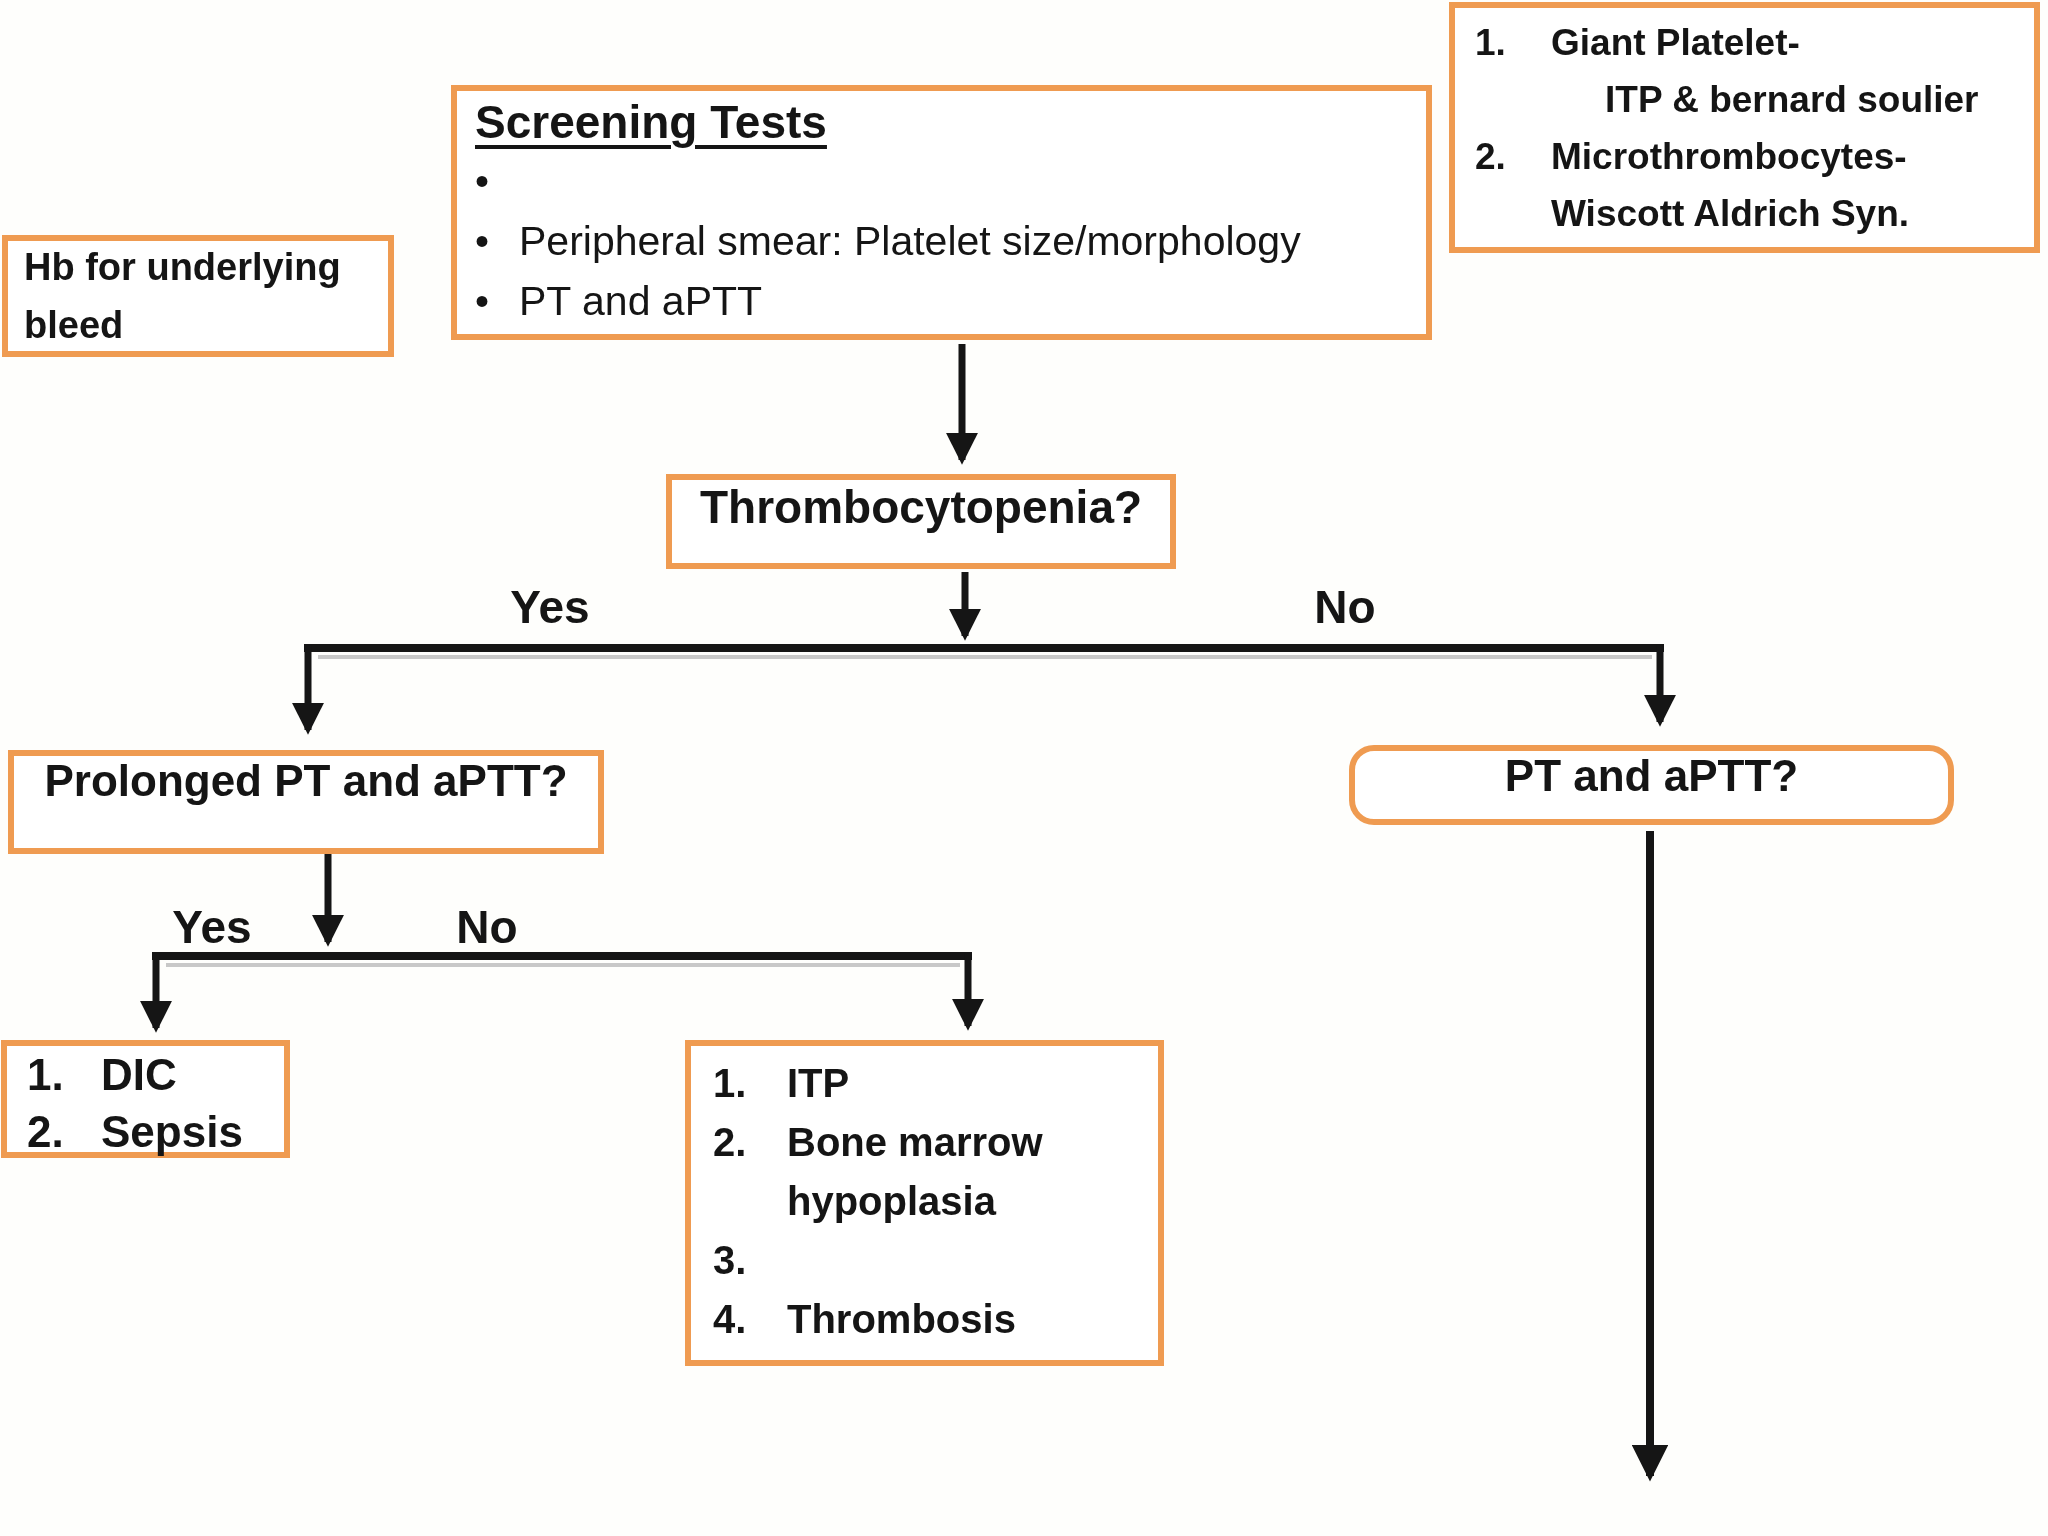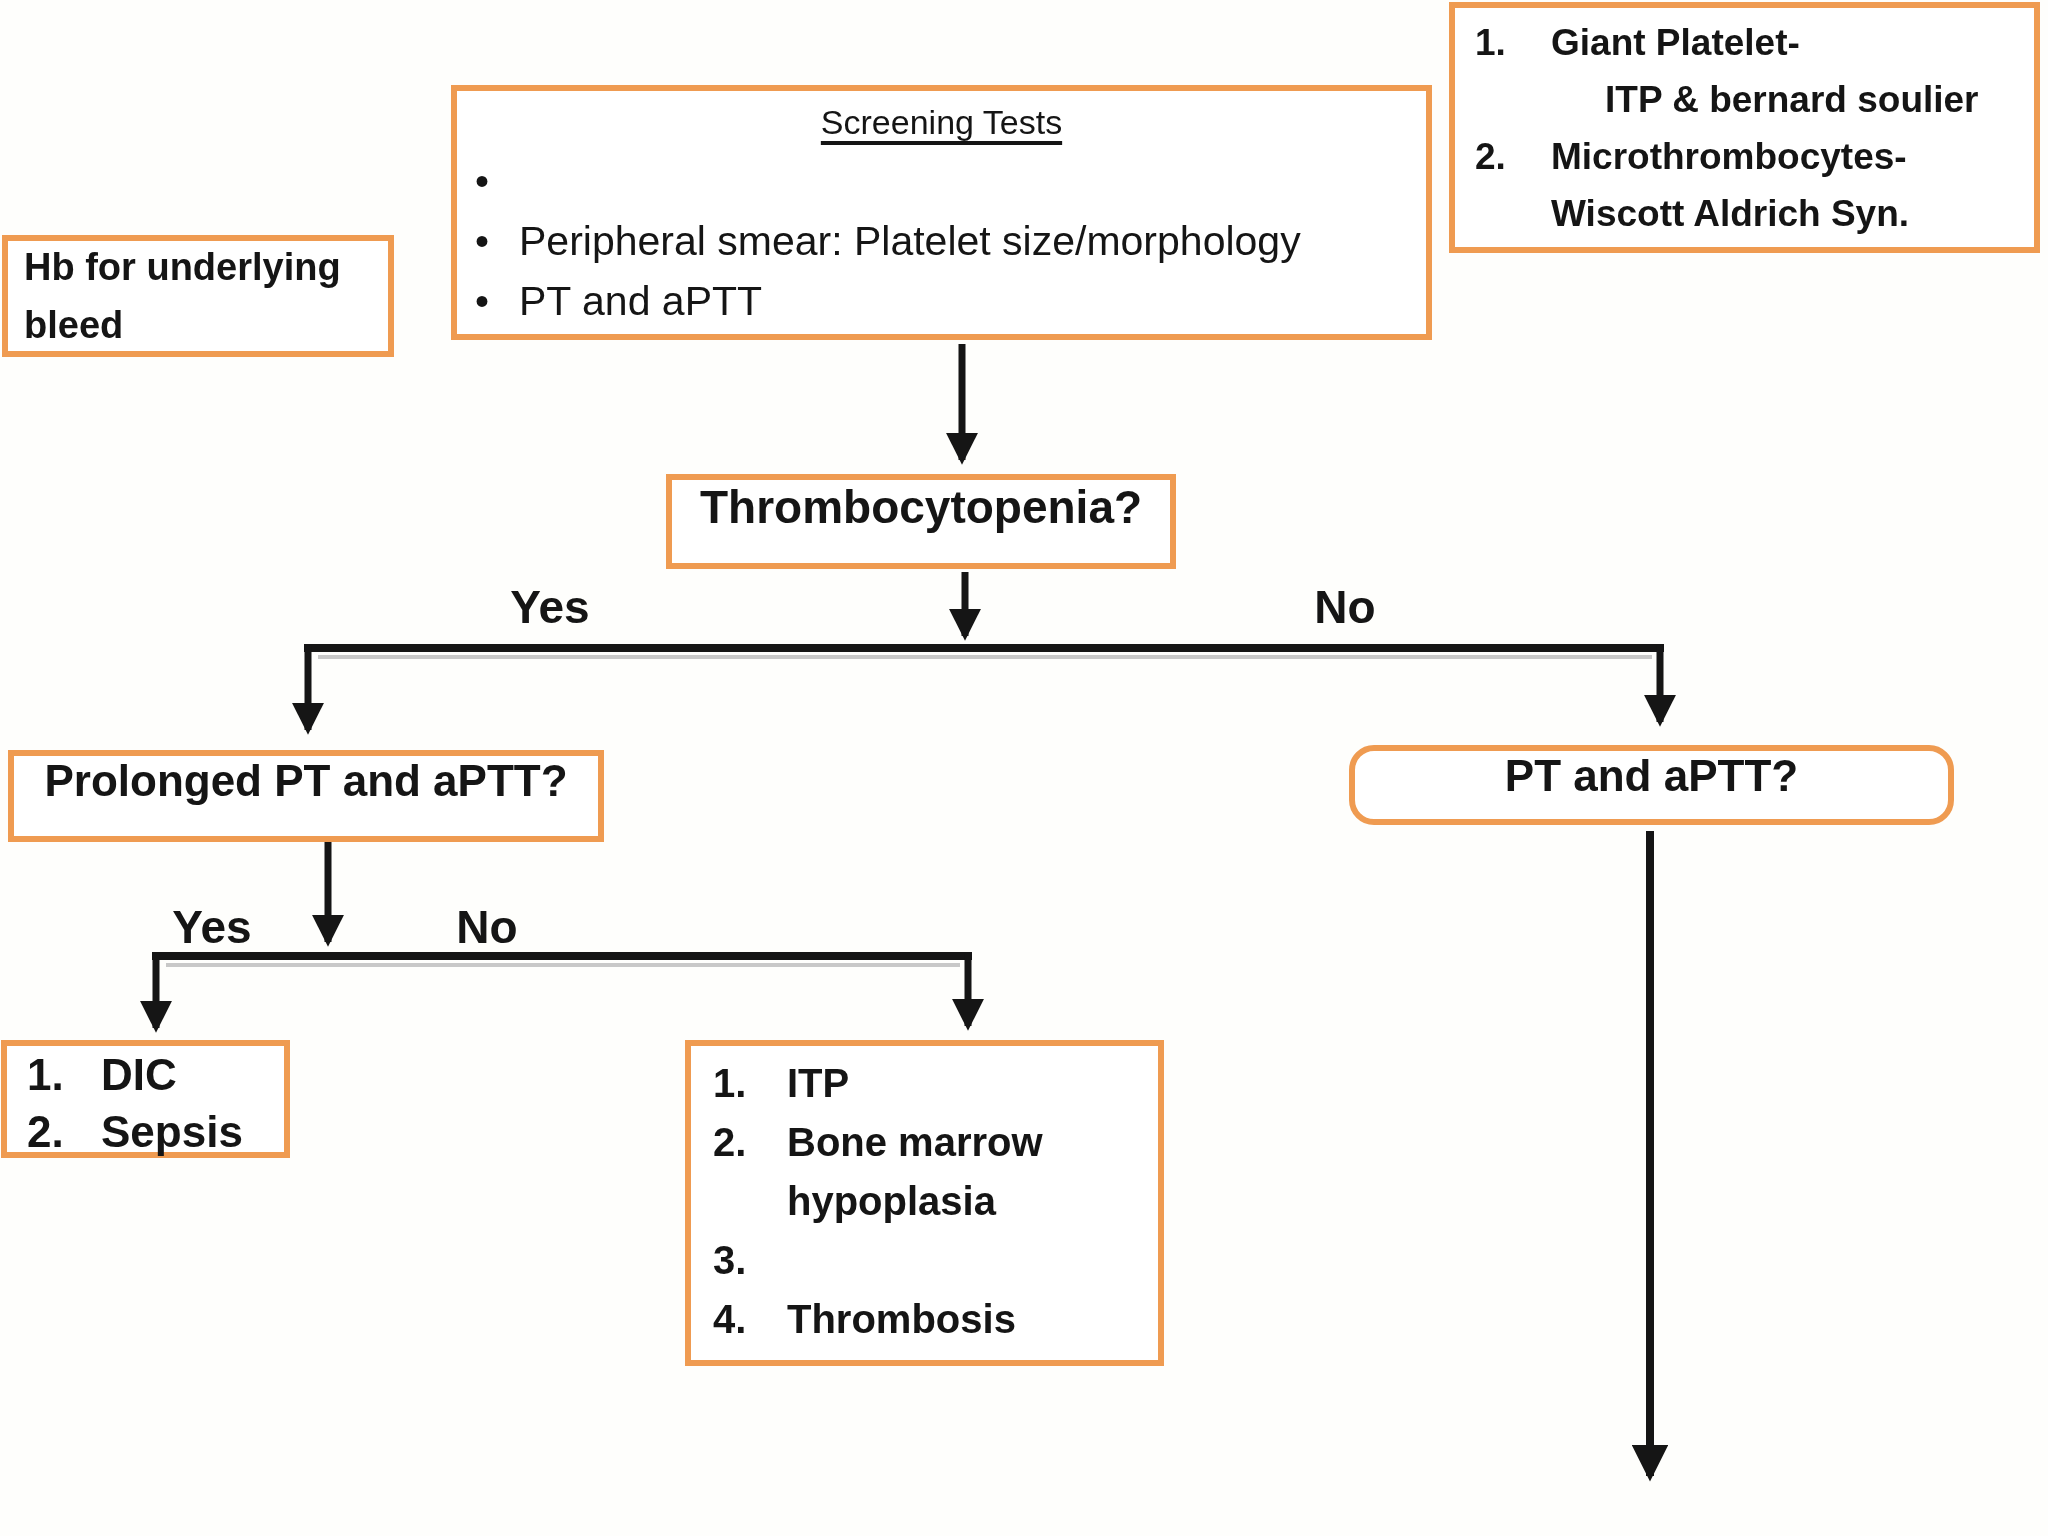--- a/index.html
+++ b/index.html
@@ -30,28 +30,28 @@
   .center-label {
     align-items: center;
     text-align: center;
     font-weight: 700;
     white-space: nowrap;
   }
   
   .hb-box { left: 2px; top: 235px; width: 392px; height: 122px; padding-left: 16px; font-weight: 700; font-size: 38px; line-height: 52px; }
   
   .screening-box { left: 451px; top: 85px; width: 981px; height: 255px; padding: 2px 18px 2px 18px; justify-content: flex-start; }
-  .screening-title { text-align: center; font-weight: 400; font-size: 34px; line-height: 58px; text-decoration: underline; text-underline-offset: 7px; text-decoration-thickness: 4px; }
+  .screening-title { text-align: left; font-weight: 700; font-size: 46px; line-height: 58px; text-decoration: underline; text-underline-offset: 7px; text-decoration-thickness: 4px; }
   .bullet-row { display: flex; align-items: baseline; font-weight: 400; font-size: 41px; line-height: 60px; white-space: nowrap; }
   .bullet-glyph { width: 44px; font-size: 40px; }
   
   .giant-box { left: 1449px; top: 2px; width: 591px; height: 251px; padding: 6px 0 0 20px; justify-content: flex-start; font-weight: 700; font-size: 37px; line-height: 57px; }
   
   .thrombo-box   { left: 666px;  top: 474px; width: 510px; height: 95px; font-size: 46px; }
-  .prolonged-box { left: 8px;    top: 750px; width: 596px; height: 92px; font-size: 44px; }
+  .prolonged-box { left: 8px;    top: 750px; width: 596px; height: 104px; font-size: 44px; }
   .ptaptt-box    { left: 1349px; top: 745px; width: 605px; height: 80px; font-size: 44px; border-radius: 25px; }
   
   .dic-box { left: 1px; top: 1040px; width: 289px; height: 118px; padding-left: 20px; font-weight: 700; font-size: 44px; line-height: 57px; }
   .itp-box { left: 685px; top: 1040px; width: 479px; height: 326px; padding: 8px 0 0 22px; justify-content: flex-start; font-weight: 700; font-size: 40px; line-height: 59px; }
   
   .li { display: flex; align-items: flex-start; }
   .li .num { flex: 0 0 76px; }
   .dic-box .li .num { flex: 0 0 74px; }
   .itp-box .li .num { flex: 0 0 74px; }
   .li .txt { flex: 1 1 auto; }

